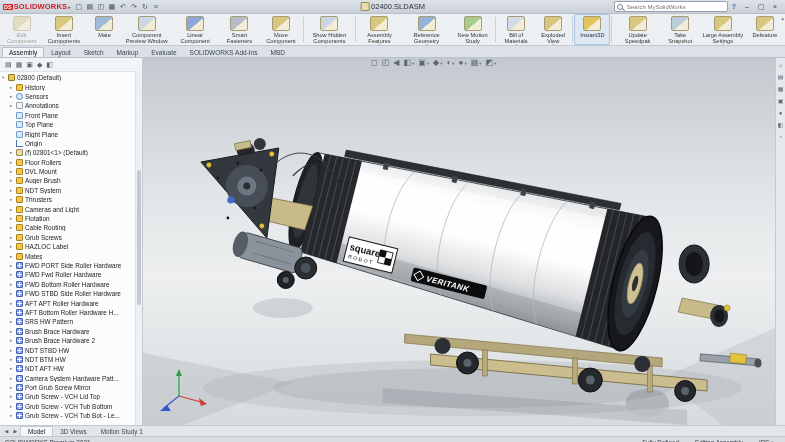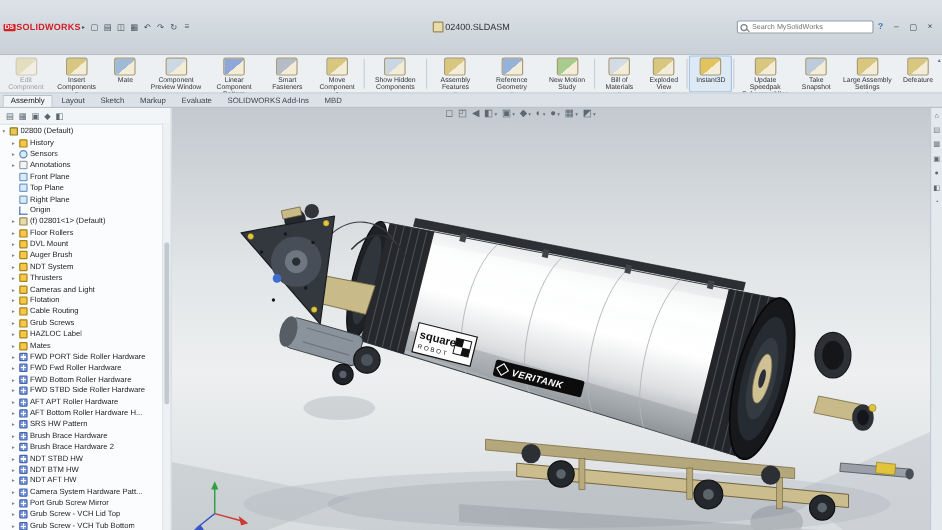--- a/index.html
+++ b/index.html
@@ -1,19 +1,19 @@
 <!DOCTYPE html>
 <html><head>
 <meta charset="utf-8">
 <style>
   html,body{margin:0;padding:0;background:#9aa0a6;font-family:"Liberation Sans",sans-serif;}
   #app{position:relative;width:785px;height:442px;background:#e9edf0;overflow:hidden;color:#222;
        font-family:"Liberation Sans",sans-serif;-webkit-font-smoothing:antialiased;}
   
-  .titlebar{height:13px;display:flex;align-items:center;gap:3px;padding:16px 3px;
+  .titlebar{height:13px;display:flex;align-items:center;gap:3px;padding:0 3px;
             background:linear-gradient(#dce2e8,#c9d0d7);border-bottom:1px solid #b7bfc7;position:relative;}
   .logo{display:flex;align-items:center;gap:1px;}
   .ds-badge{background:#d22027;color:#fff;font-weight:bold;font-size:5.5px;padding:0 1px;border-radius:1px;}
   .logo-text{color:#d22027;font-weight:bold;font-size:7.5px;letter-spacing:.2px;}
   .logo-arrow{font-size:5px;color:#555;}
   #qa{display:flex;align-items:center;gap:1px;}
   .qa-icon{width:10px;text-align:center;font-size:7px;color:#48525c;}
   .doc-title{position:absolute;left:50%;transform:translateX(-50%);display:flex;align-items:center;gap:2px;
              font-size:7.5px;color:#2c3036;}
   .doc-ico{width:7px;height:7px;background:#e8dcae;border:1px solid #9a8a50;border-radius:1px;}

